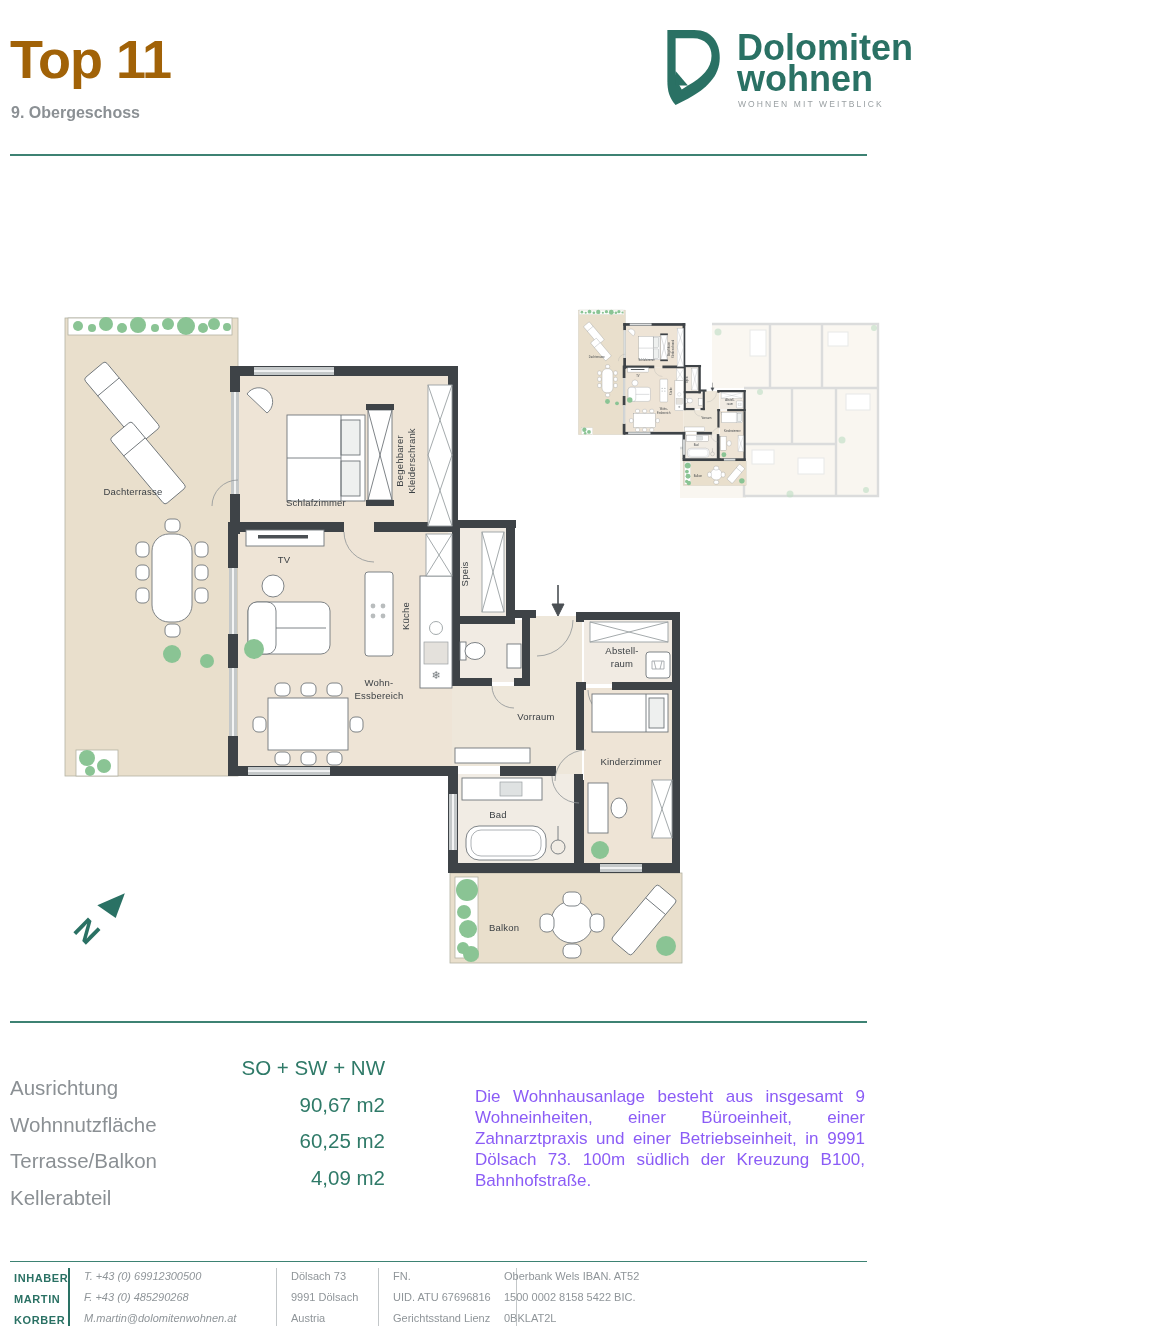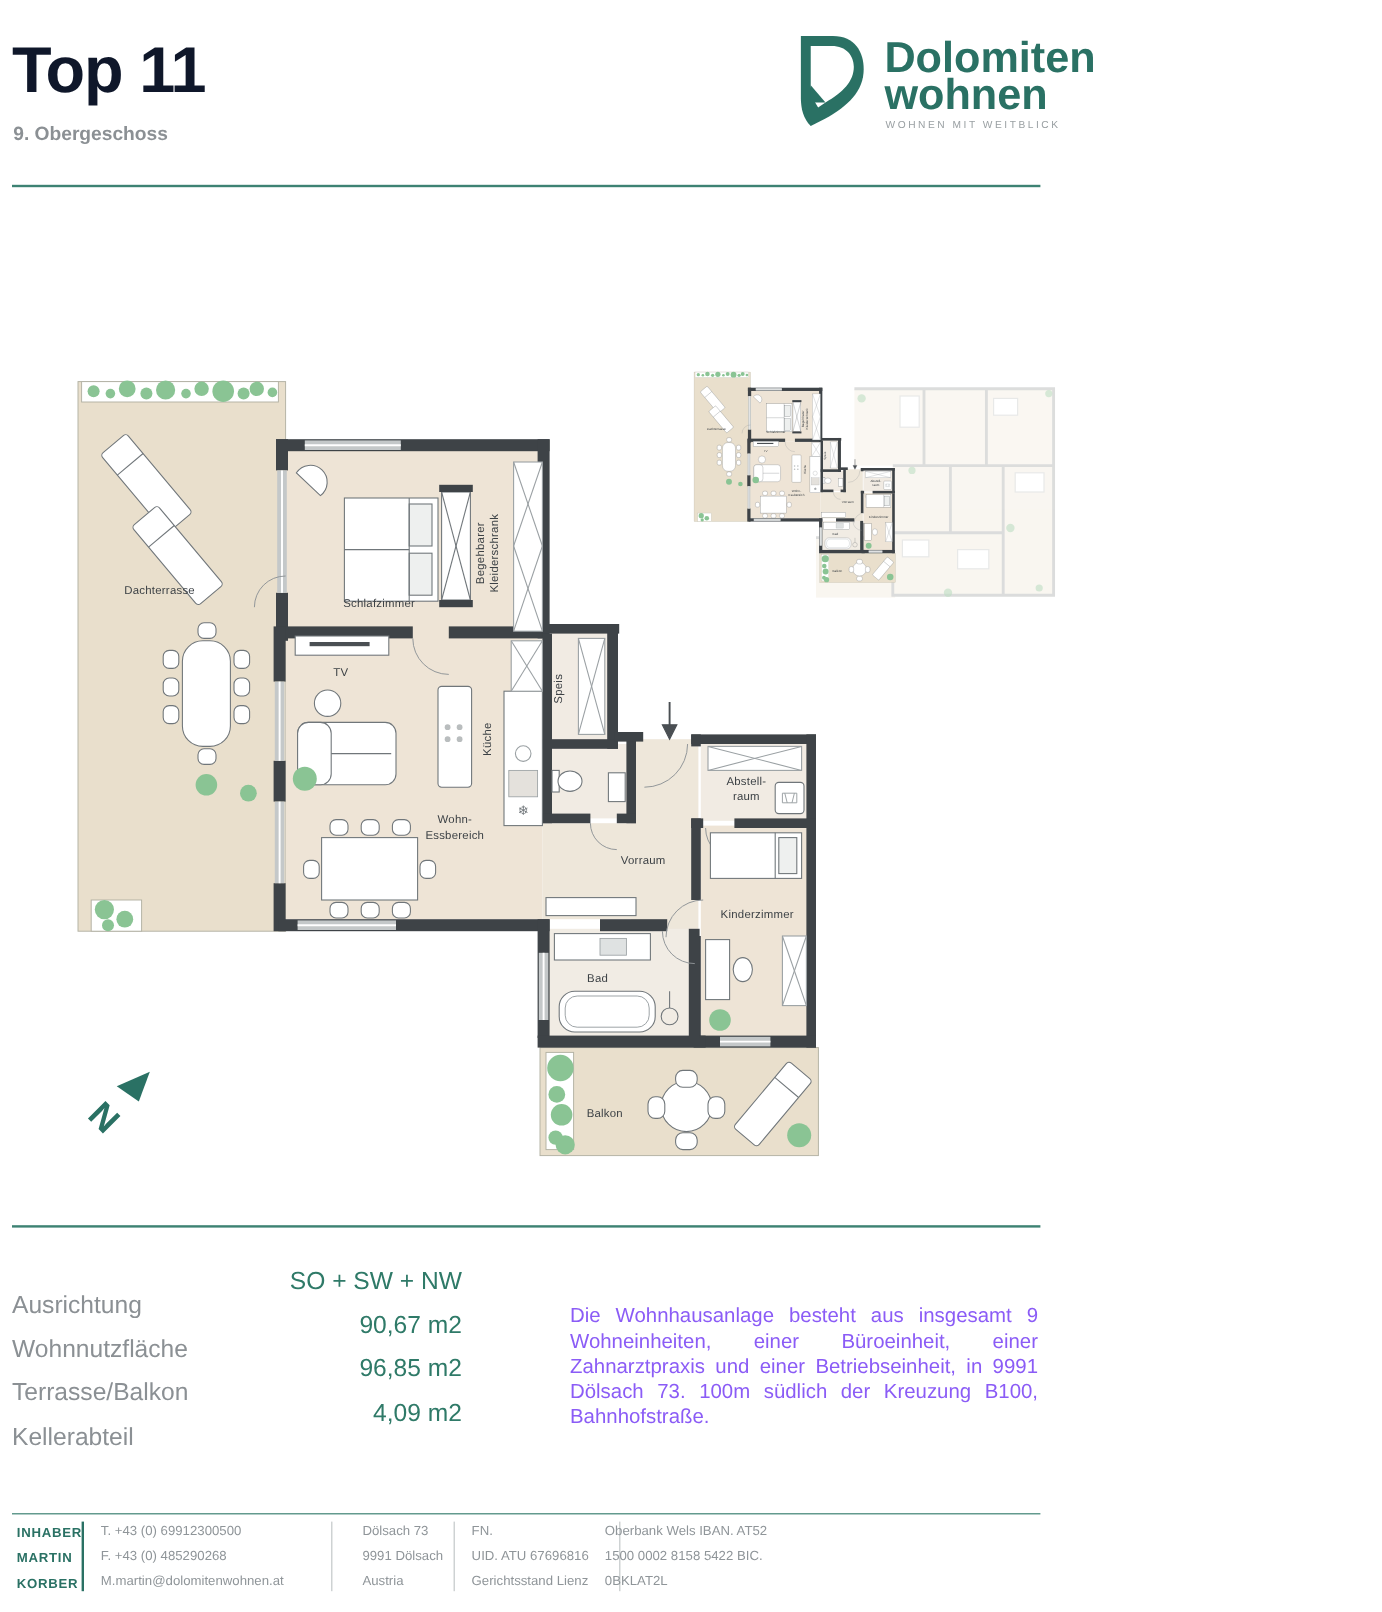--- a/index.html
+++ b/index.html
@@ -1,21 +1,21 @@
 <!DOCTYPE html>
 <html><head>
 <meta charset="utf-8">
 <style>
   html,body{margin:0;padding:0;background:#ffffff;}
   #page{position:relative;width:1152px;height:1343px;background:#fff;overflow:hidden;
         font-family:"Liberation Sans",sans-serif;}
   .abs{position:absolute;}
 
   
-  .title{left:10px;top:28px;font-size:54px;font-weight:bold;color:#0f172a;letter-spacing:-1px;}
+  .title{left:10px;top:28px;font-size:54px;font-weight:bold;color:#a16207;letter-spacing:-1px;}
   .subtitle{left:11px;top:104px;font-size:16px;font-weight:bold;color:#8b9094;}
   .hline{left:10px;width:857px;height:0;border-top:2px solid #3d8273;}
   .line1{top:154px;}
   .line2{top:1021px;}
   .line3{top:1261px;border-top-width:1.5px;}
 
   
   .logo-text1{left:737px;top:32px;font-size:36px;font-weight:bold;color:#2a7164;line-height:31px;}
   .logo-tag{left:738px;top:99px;font-size:8.5px;color:#9aa0a3;letter-spacing:2.1px;}
 
@@ -414,47 +414,47 @@
     <div class="abs drow" style="top:1056px;">
       <span class="lbl">Ausrichtung</span>
       <span class="val">SO + SW + NW</span>
     </div>
     <div class="abs drow" style="top:1093px;">
       <span class="lbl">Wohnnutzfläche</span>
       <span class="val">90,67 m2</span>
     </div>
     <div class="abs drow" style="top:1129px;">
       <span class="lbl">Terrasse/Balkon</span>
-      <span class="val">96,85 m2</span>
+      <span class="val">60,25 m2</span>
     </div>
     <div class="abs drow" style="top:1166px;">
       <span class="lbl">Kellerabteil</span>
       <span class="val">4,09 m2</span>
     </div>
   </div>
 
   <div class="abs desc">Die Wohnhausanlage besteht aus insgesamt 9 Wohneinheiten, einer Büroeinheit, einer Zahnarztpraxis und einer Betriebseinheit, in 9991 Dölsach 73. 100m südlich der Kreuzung B100, Bahnhofstraße.</div>
 
   <div class="abs hline line3"></div>
 
   <div class="abs fowner">
     <div>INHABER</div>
     <div>MARTIN</div>
     <div>KORBER</div>
   </div>
   <div class="abs fdiv teal" style="left:68px;"></div>
 
-  <div class="abs fcol" style="left:84px;">
+  <div class="abs fcol" style="left:84px;font-style:italic;">
     <div>T. +43 (0) 69912300500</div>
     <div>F. +43 (0) 485290268</div>
     <div>M.martin@dolomitenwohnen.at</div>
   </div>
   <div class="abs fdiv" style="left:276px;"></div>
 
-  <div class="abs fcol" style="left:291px;margin-left:11px;">
+  <div class="abs fcol" style="left:291px;">
     <div>Dölsach 73</div>
     <div>9991 Dölsach</div>
     <div>Austria</div>
   </div>
   <div class="abs fdiv" style="left:378px;"></div>
 
   <div class="abs fcol" style="left:393px;">
     <div>FN.</div>
     <div>UID. ATU 67696816</div>
     <div>Gerichtsstand Lienz</div>

